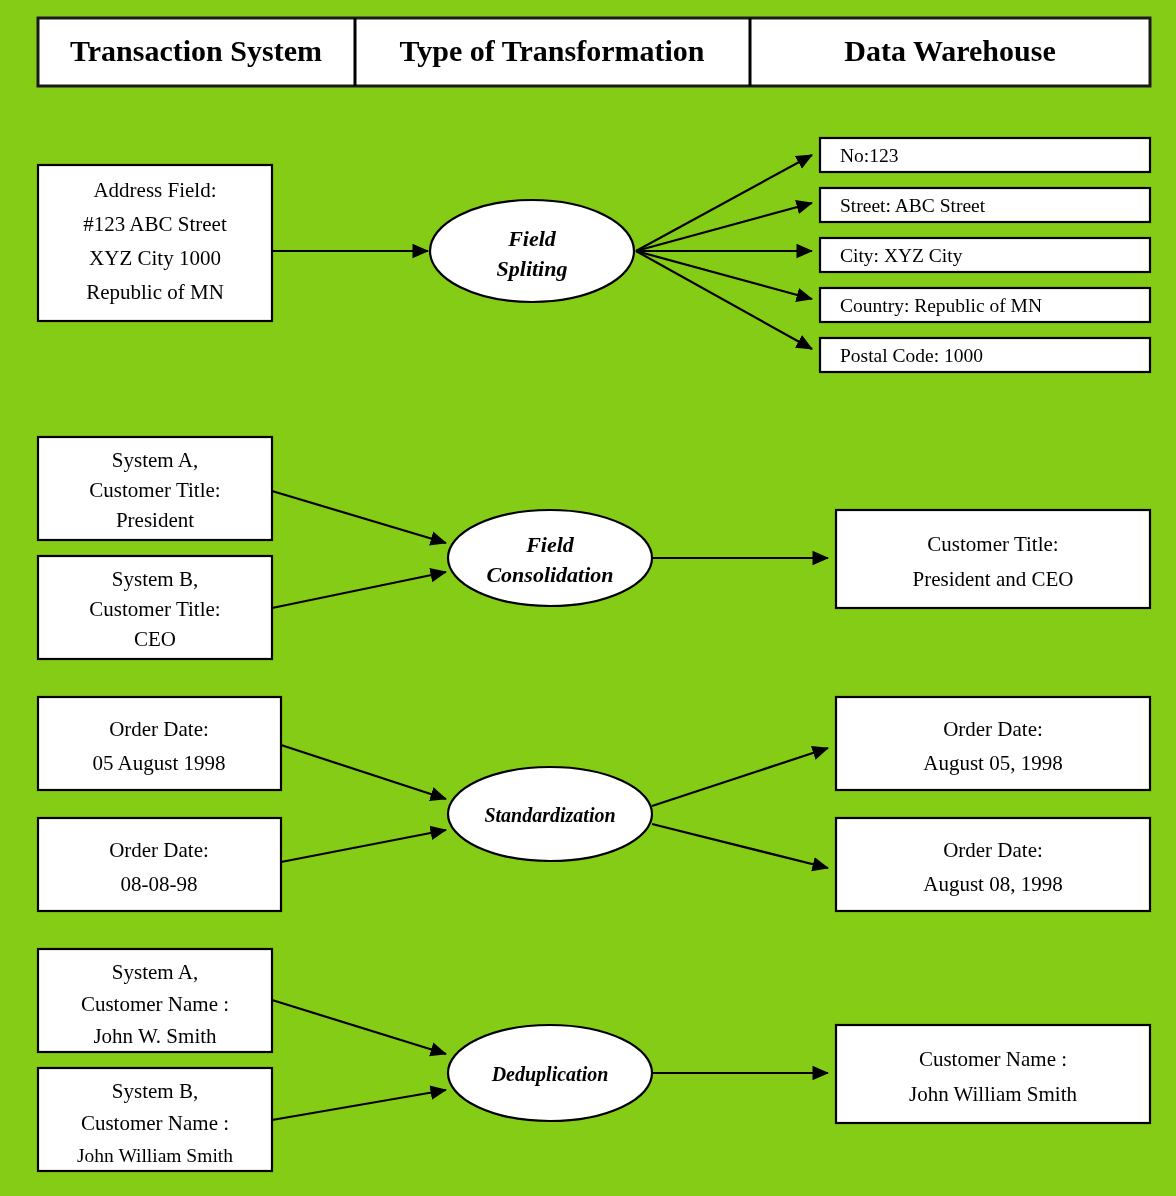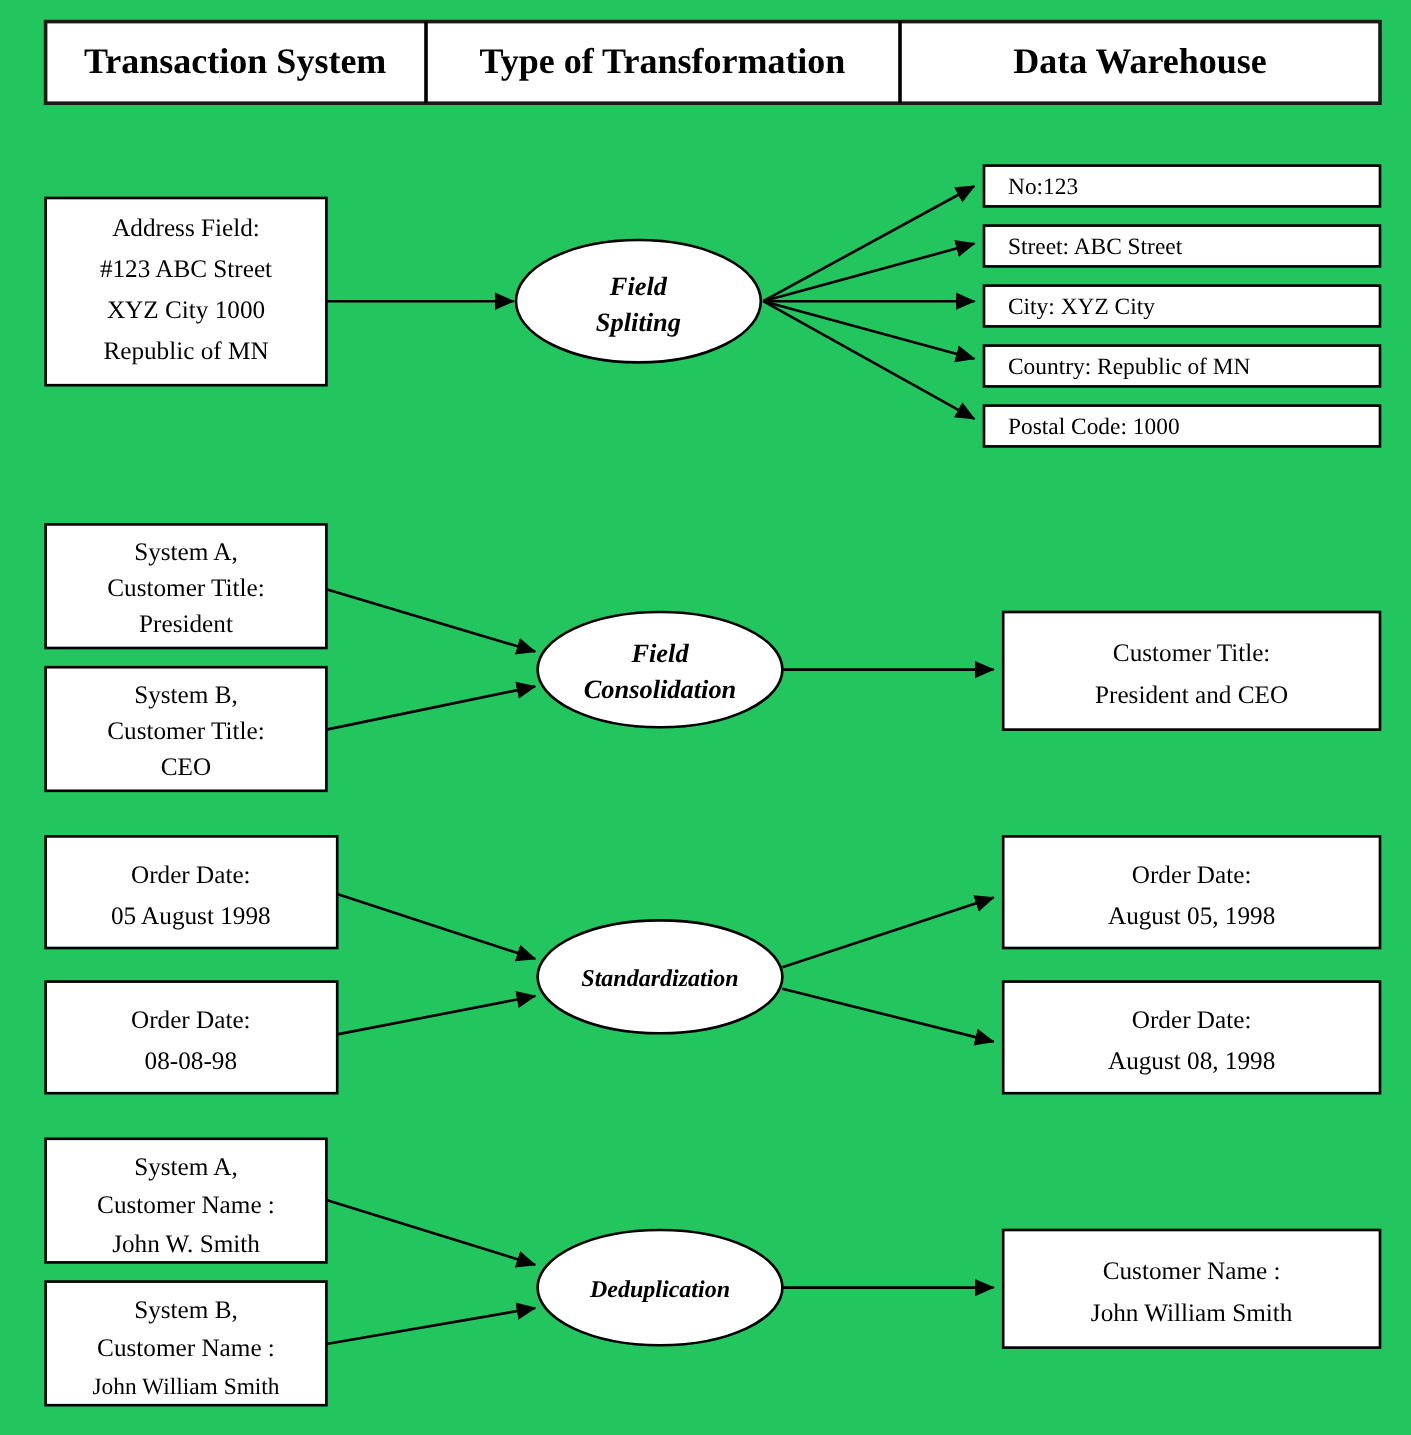--- a/index.html
+++ b/index.html
@@ -9,21 +9,21 @@
     background: #ffffff;
   }
   body {
     font-family: "Liberation Serif", "DejaVu Serif", serif;
     color: #000000;
   }
   #diagram-root {
     position: relative;
     width: 1176px;
     height: 1196px;
-    background: #22c55e;
+    background: #84cc16;
     overflow: hidden;
   }
   svg.diagram-canvas {
     position: absolute;
     top: 0;
     left: 0;
     width: 1176px;
     height: 1196px;
   }
   

